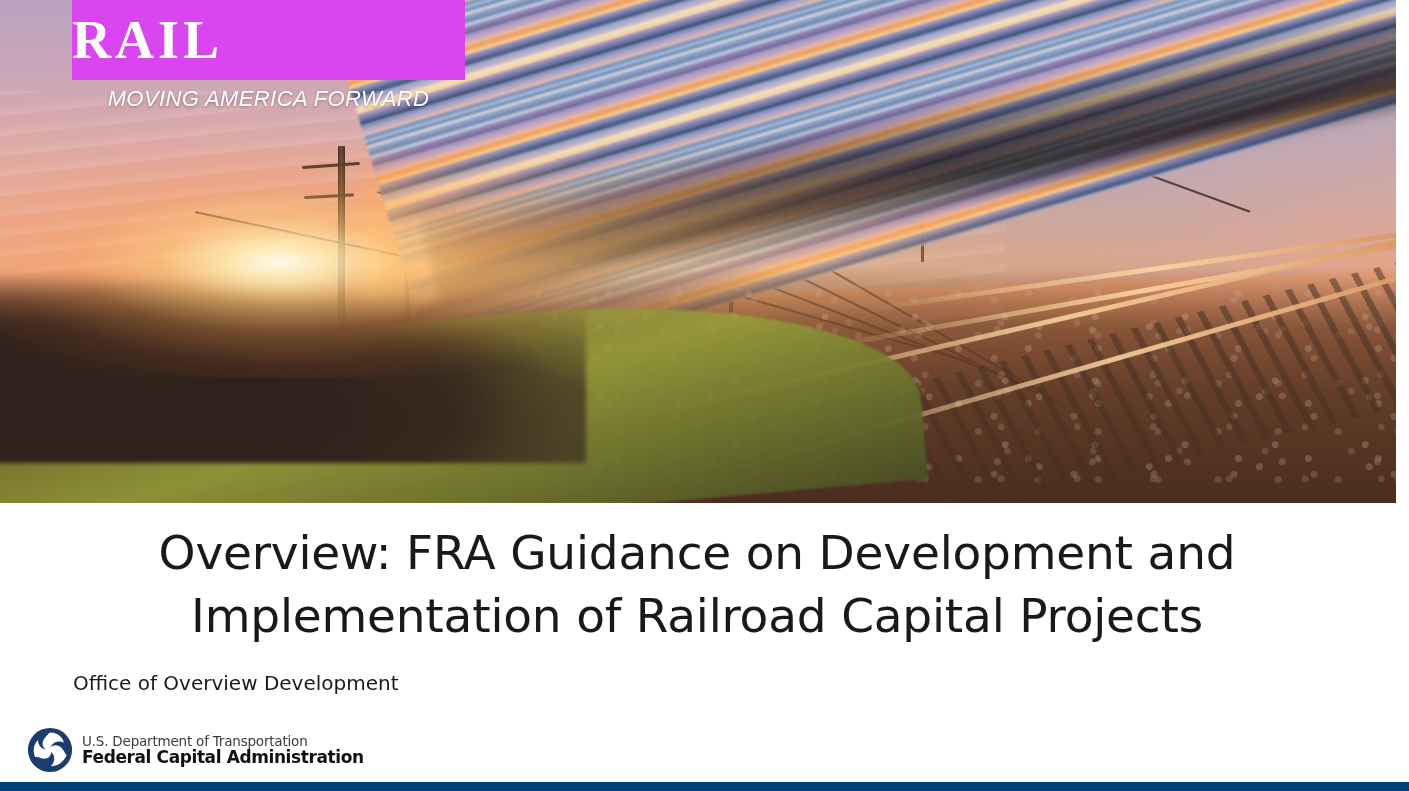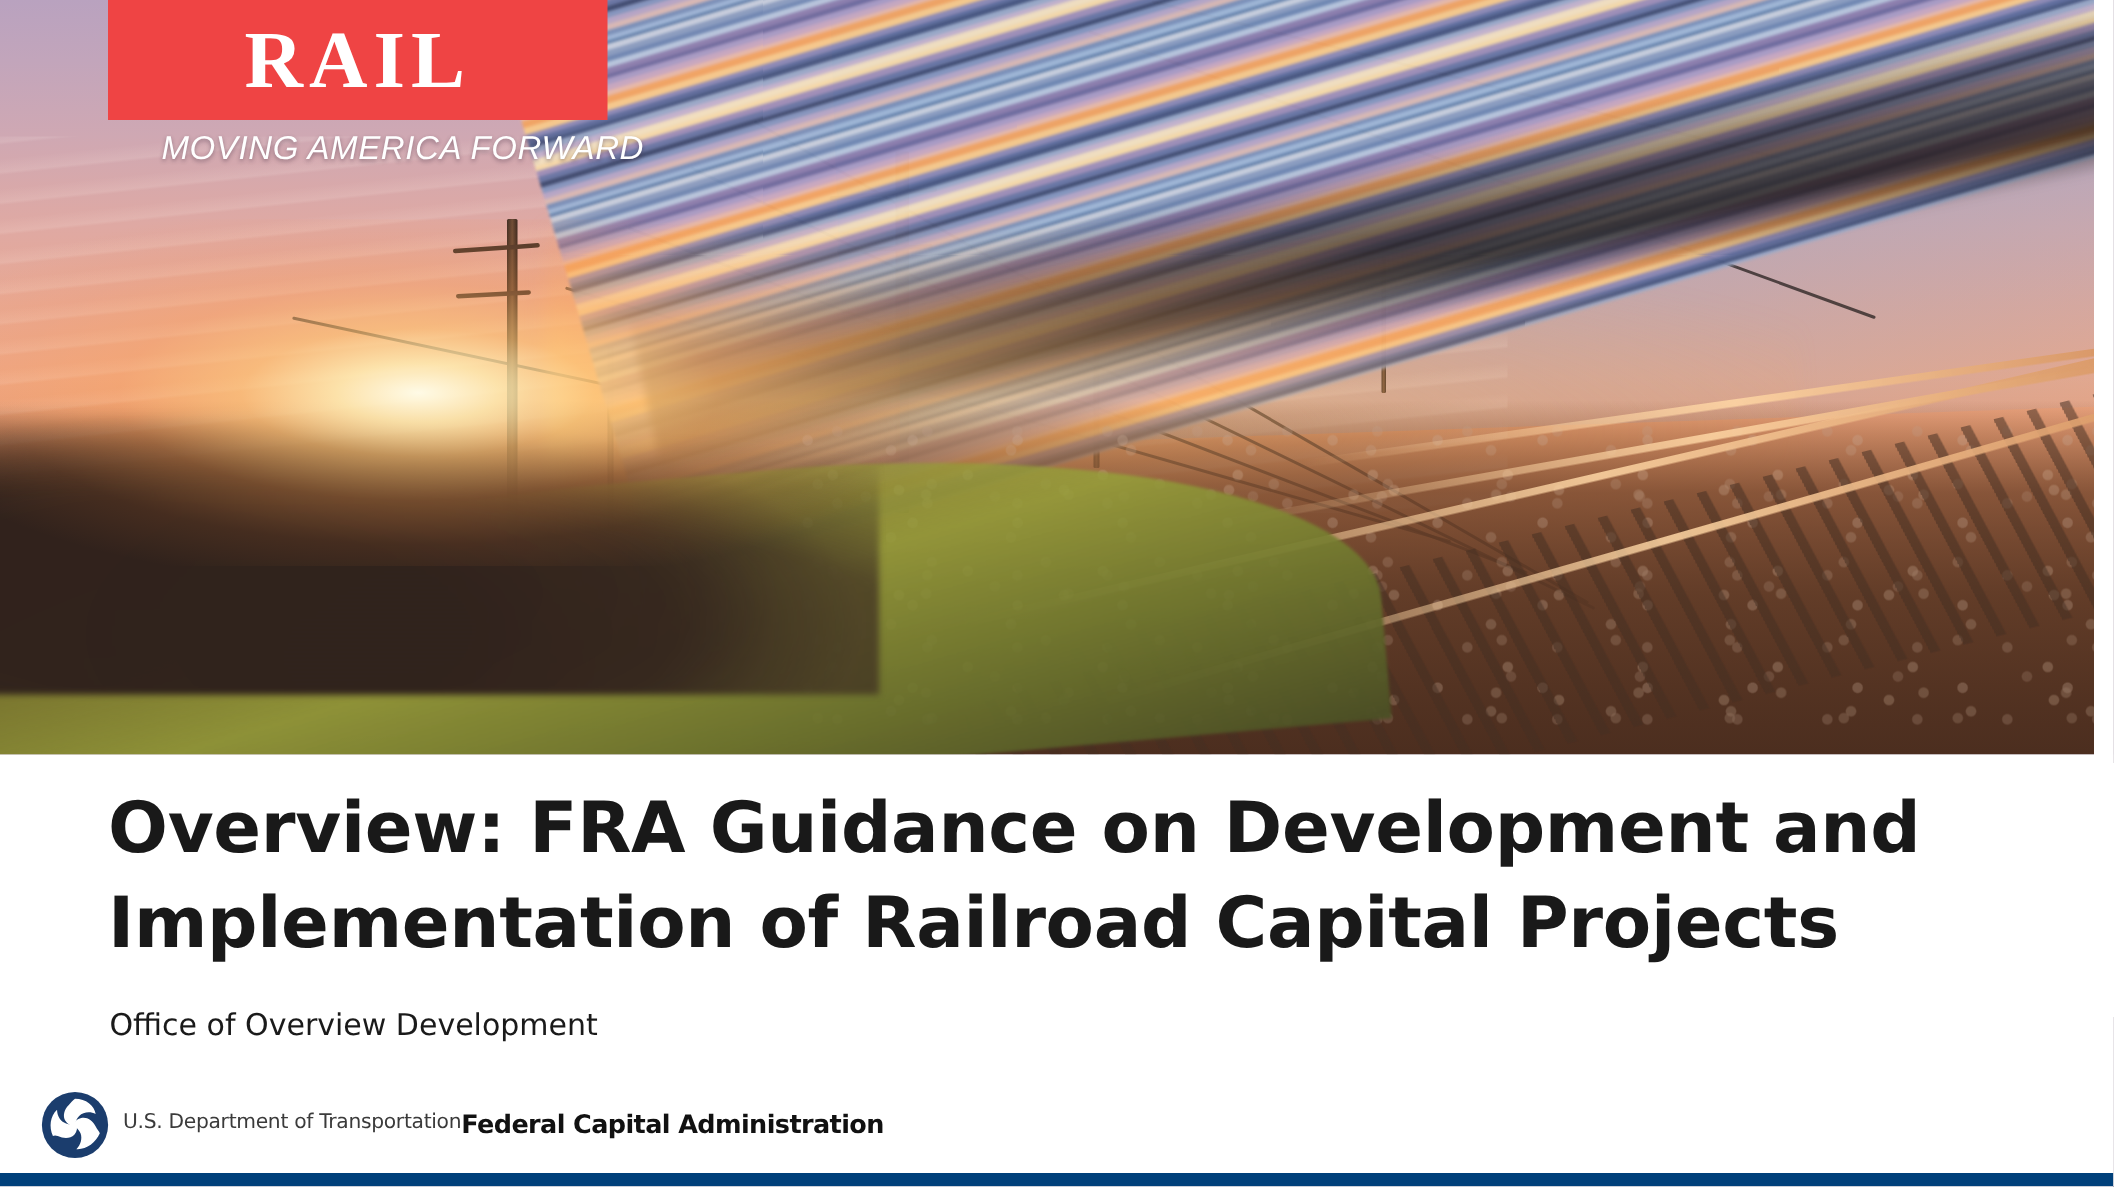--- a/index.html
+++ b/index.html
@@ -305,26 +305,25 @@
     height: 3px;
     transform-origin: left center;
     border-radius: 2px;
   }
 
   
   .logo-box {
     position: absolute;
     left: 72px;
     top: 0;
-    width: 333px;
+    width: 393px;
     height: 80px;
-    background: #ef4444;
+    background: #d946ef;
     display: flex;
     align-items: center;
-    justify-content: center;
   }
   .logo-word {
     font-family: "Liberation Serif", serif;
     font-weight: 700;
     font-size: 54px;
     letter-spacing: 4px;
     color: #ffffff;
     line-height: 1;
   }
   .tagline {
@@ -350,25 +349,26 @@
     width: 1409px;
     height: 288px;
     background: #ffffff;
   }
   .title {
     position: absolute;
     left: 72px;
     top: 18px;
     width: 1250px;
     font-family: "DejaVu Sans", sans-serif;
-    font-weight: 700;
+    font-weight: 400;
     font-size: 47px;
     line-height: 1.35;
     color: #191919;
     letter-spacing: -0.2px;
+    text-align: center;
   }
   .subtitle {
     position: absolute;
     left: 73px;
     top: 168px;
     font-family: "DejaVu Sans", sans-serif;
     font-weight: 400;
     font-size: 20px;
     color: #1a1a1a;
   }
@@ -382,21 +382,21 @@
     align-items: center;
     gap: 9px;
   }
   .dot-seal {
     width: 46px;
     height: 46px;
     flex: 0 0 auto;
   }
   .agency-text {
     display: flex;
-    flex-direction: row;
+    flex-direction: column;
     justify-content: center;
     line-height: 1.06;
   }
   .agency-line1 {
     font-family: "DejaVu Sans", sans-serif;
     font-size: 13.5px;
     color: #3b3b3b;
     letter-spacing: -0.2px;
   }
   .agency-line2 {

